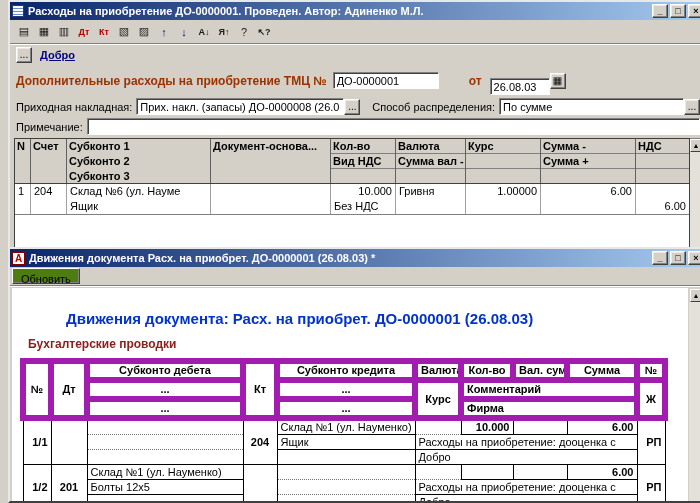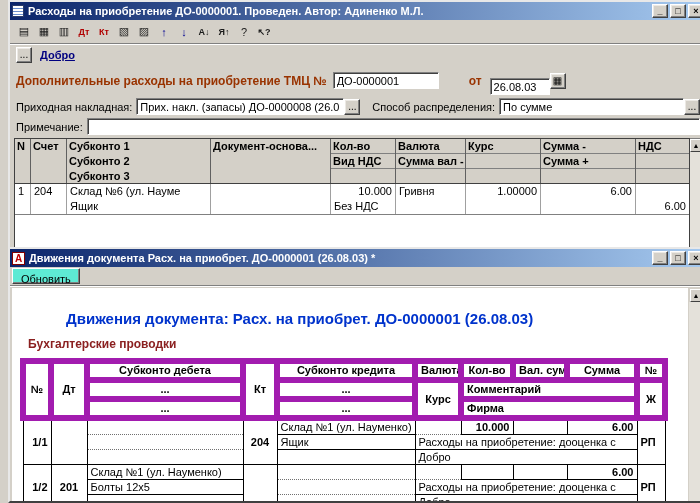--- a/index.html
+++ b/index.html
@@ -89,41 +89,41 @@
   .sb-btn {
     width:12px; height:13px; background:#d4d0c8; text-align:center; line-height:12px; font-size:7px;
     border:1px solid; border-color:#fff #404040 #404040 #fff; cursor:default; font-family:inherit;
   }
   .sb-track { flex:1; background:#e4e1da; }
 
   
   .menubar { height:19px; display:flex; align-items:center; padding:1px 2px;
     border-bottom:1px solid #808080; box-shadow:0 1px 0 #fff; }
   .refresh-btn {
-    background:#5eead4; border:1px solid; border-color:#fff #404040 #404040 #fff;
+    background:#4d7c0f; border:1px solid; border-color:#fff #404040 #404040 #fff;
     box-shadow: inset -1px -1px 0 #808080;
     font-family:inherit; font-size:11px; height:16px; padding:4px 8px; cursor:default;
   }
   .w2-content { position:absolute; top:39px; left:2px; right:18px; bottom:0; background:#fff; overflow:hidden; padding:16px 0 0 8px; }
   .w2-vscroll { position:absolute; top:39px; right:2px; bottom:0; width:16px; background:#d4d0c8; display:flex; flex-direction:column; align-items:center; padding-top:1px; }
   .w2-vscroll .sb-track { width:14px; }
   .rpt-heading { color:#0033cc; font-size:15px; font-weight:bold; margin:6px 0 10px 46px; white-space:nowrap; }
   .rpt-sub { color:#8b2020; font-size:12px; font-weight:bold; margin:0 0 7px 8px; }
 
   table.t2 { border-collapse:collapse; table-layout:fixed; width:642px; border:1px solid #000; font-size:11px; }
   .t2 td { border-left:1px solid #000; padding:0 3px; height:15px; line-height:13px;
     white-space:nowrap; overflow:hidden; vertical-align:bottom; }
   .t2 td.hc2 { font-weight:bold; text-align:center; vertical-align:middle; border:6px solid #a21caf; }
   .t2 td.hc2.left { text-align:left; }
   .u-s { border-bottom:1px solid #000; }
   .u-d { border-bottom:1px dotted #707070; }
   .gend { border-bottom:1px solid #000; }
   .t2 .num { text-align:right; vertical-align:middle;font-weight:bold; }
   .t2 .acc { text-align:center; vertical-align:middle; font-weight:bold; }
-  .t2 .zh  { text-align:left; vertical-align:middle; font-weight:bold;margin-left:12px; }
+  .t2 .zh  { text-align:right; vertical-align:middle; font-weight:bold;margin-left:12px; }
   .t2 .amt { text-align:right; font-weight:bold; }
 </style>
 </head>
 <body>
 
 <div class="window" id="win1">
   <div class="titlebar">
     <span class="doc-icon"></span>
     <span class="title">Расходы на приобретение ДО-0000001. Проведен. Автор: Адиненко М.Л.</span>
     <button class="winbtn">_</button>

